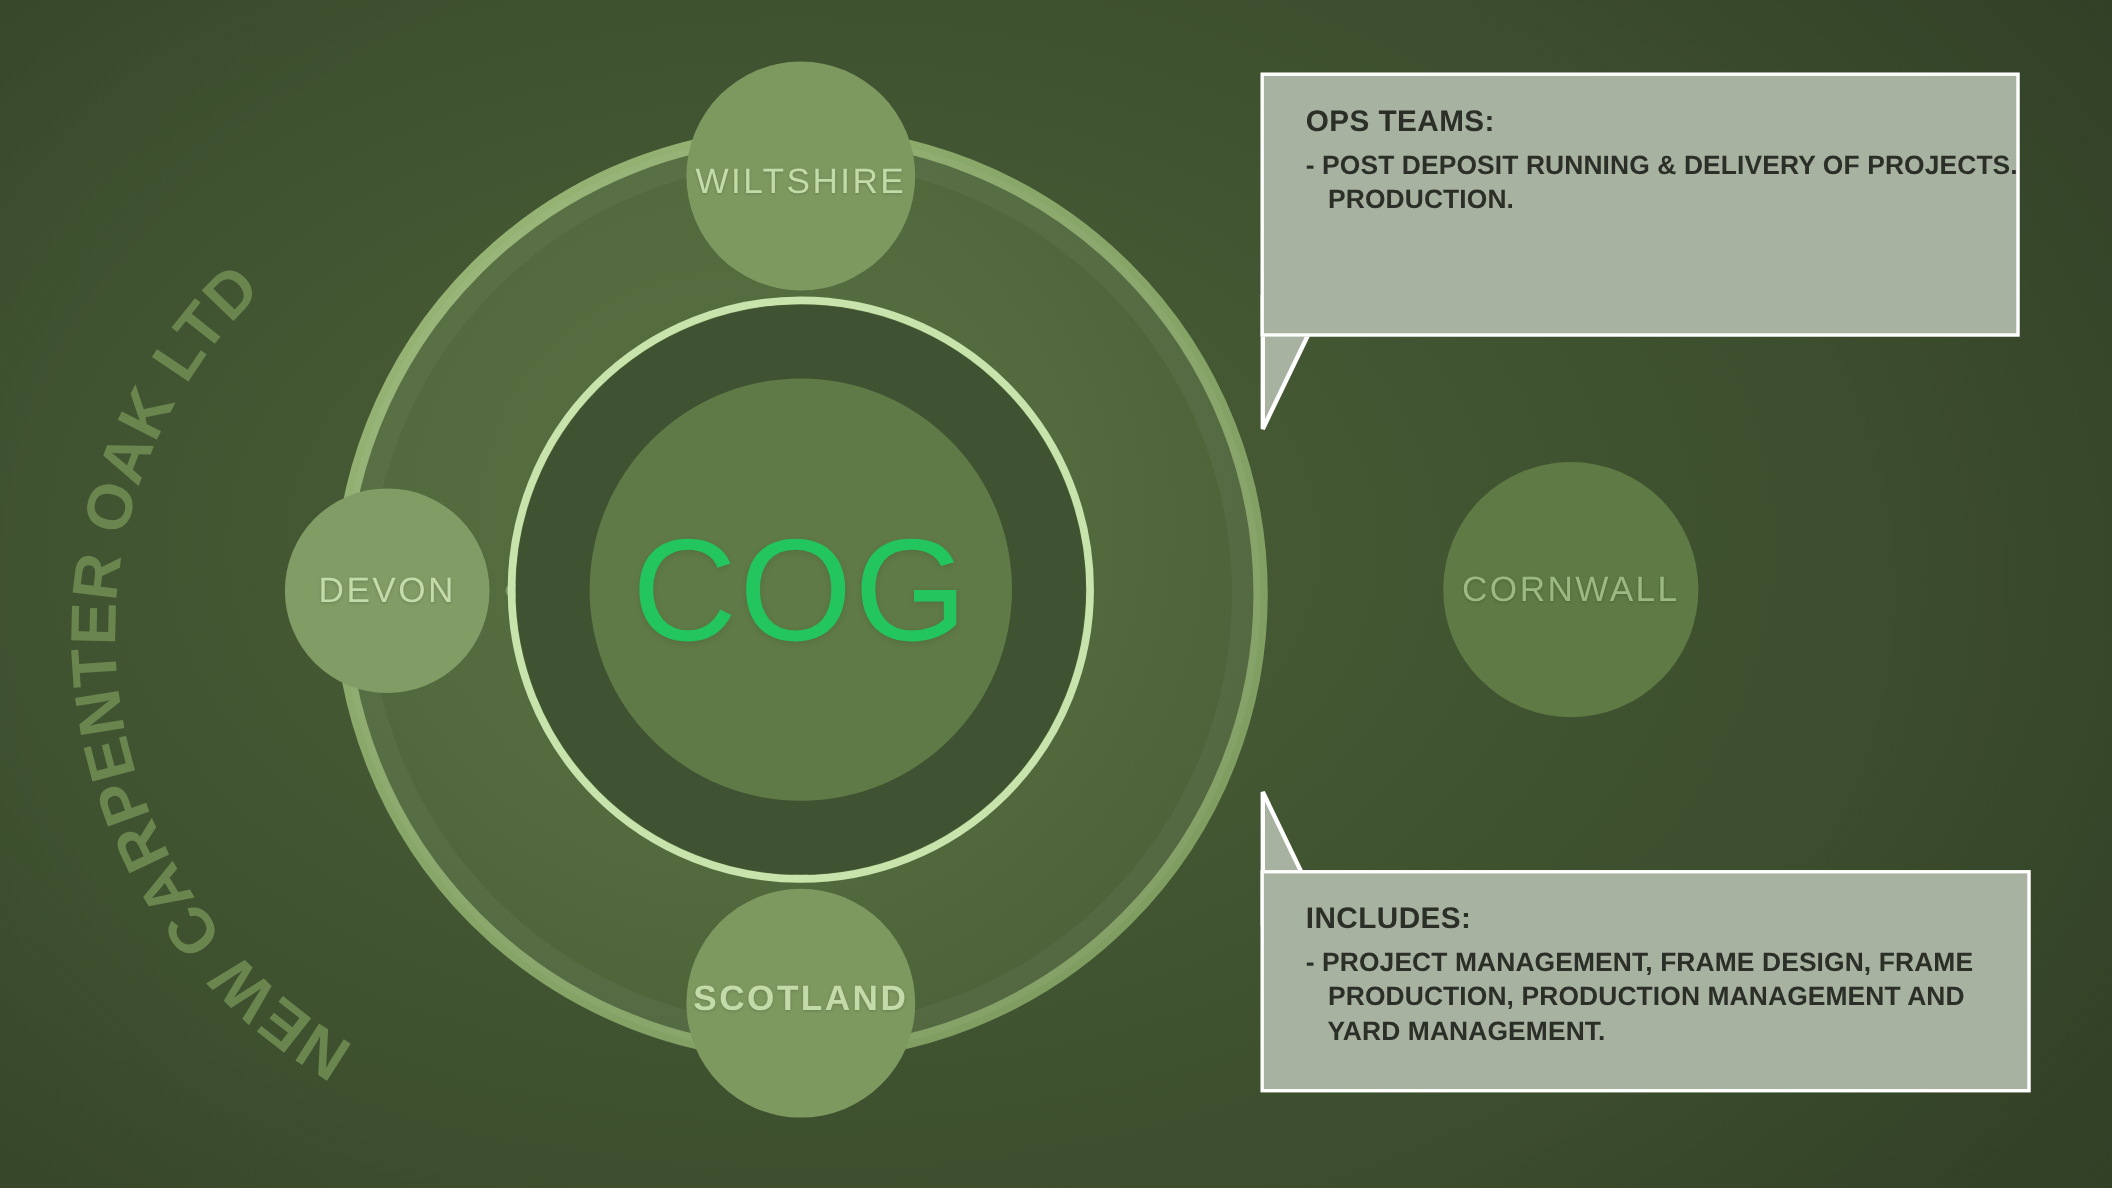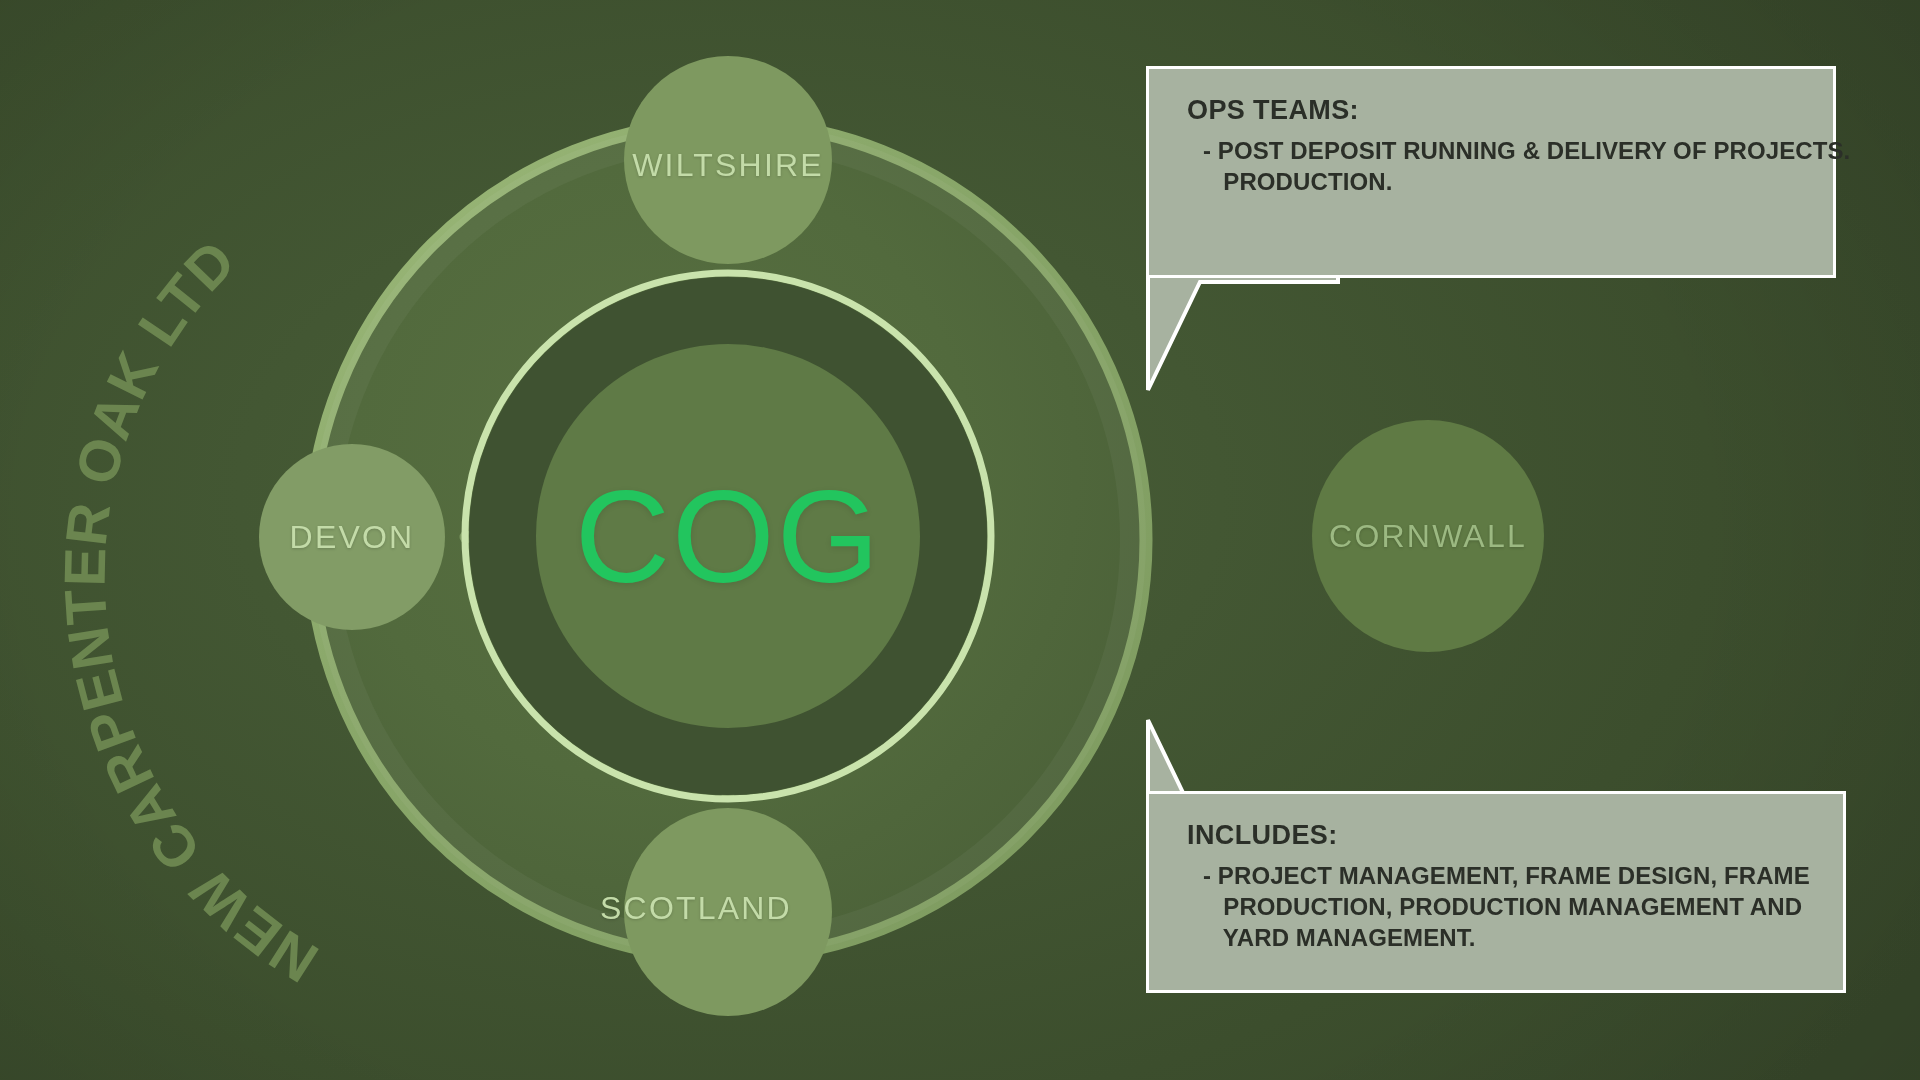--- a/index.html
+++ b/index.html
@@ -53,23 +53,22 @@
     box-sizing:border-box;
     color:#2b2f28;
     padding:26px 30px 22px 38px;
   }
   .callout .title{
     font-size:27px;font-weight:700;letter-spacing:.4px;margin:0 0 9px 0;
   }
   .callout .line{
     font-size:24px;font-weight:700;letter-spacing:.1px;line-height:1.30;
     white-space:pre;
-    margin-left:16px;
   }
-  .callout-top{left:1146px;top:66px;width:690px;height:212px;}
+  .callout-top{left:1146px;top:66px;width:690px;height:240px;}
   .callout-bot{left:1146px;top:791px;width:700px;height:202px;}
 
   
   .tail{position:absolute;}
   .tail-top{left:1140px;top:268px;width:200px;height:130px;}
   .tail-bot{left:1140px;top:712px;width:200px;height:130px;}
 </style>
 </head>
 <body>
 
@@ -137,21 +136,21 @@
 
     <circle cx="728" cy="536" r="192" fill="#5f7a46"></circle>
   </svg>
 
   <div class="cog-label" style="left:728px;top:536px;">COG</div>
 
   <div class="node-label" style="left:728px;top:165px;">WILTSHIRE</div>
 
   <div class="node-label" style="left:352px;top:537px;">DEVON</div>
 
-  <div class="node-label" style="left:696px;top:908px;">SCOTLAND</div>
+  <div class="node-label" style="left:728px;top:908px;font-weight:bold;">SCOTLAND</div>
 
   <div class="node-label dim" style="left:1428px;top:536px;">CORNWALL</div>
 
   <svg class="tail tail-top" viewBox="0 0 200 130">
     <polygon points="8,122 8,2 198,2 198,14 60,14" fill="#a7b2a0" stroke="#ffffff" stroke-width="4" stroke-linejoin="miter"></polygon>
   </svg>
 
   <svg class="tail tail-bot" viewBox="0 0 200 130">
     <polygon points="8,8 60,116 198,116 198,128 8,128" fill="#a7b2a0" stroke="#ffffff" stroke-width="4" stroke-linejoin="miter"></polygon>
   </svg>

